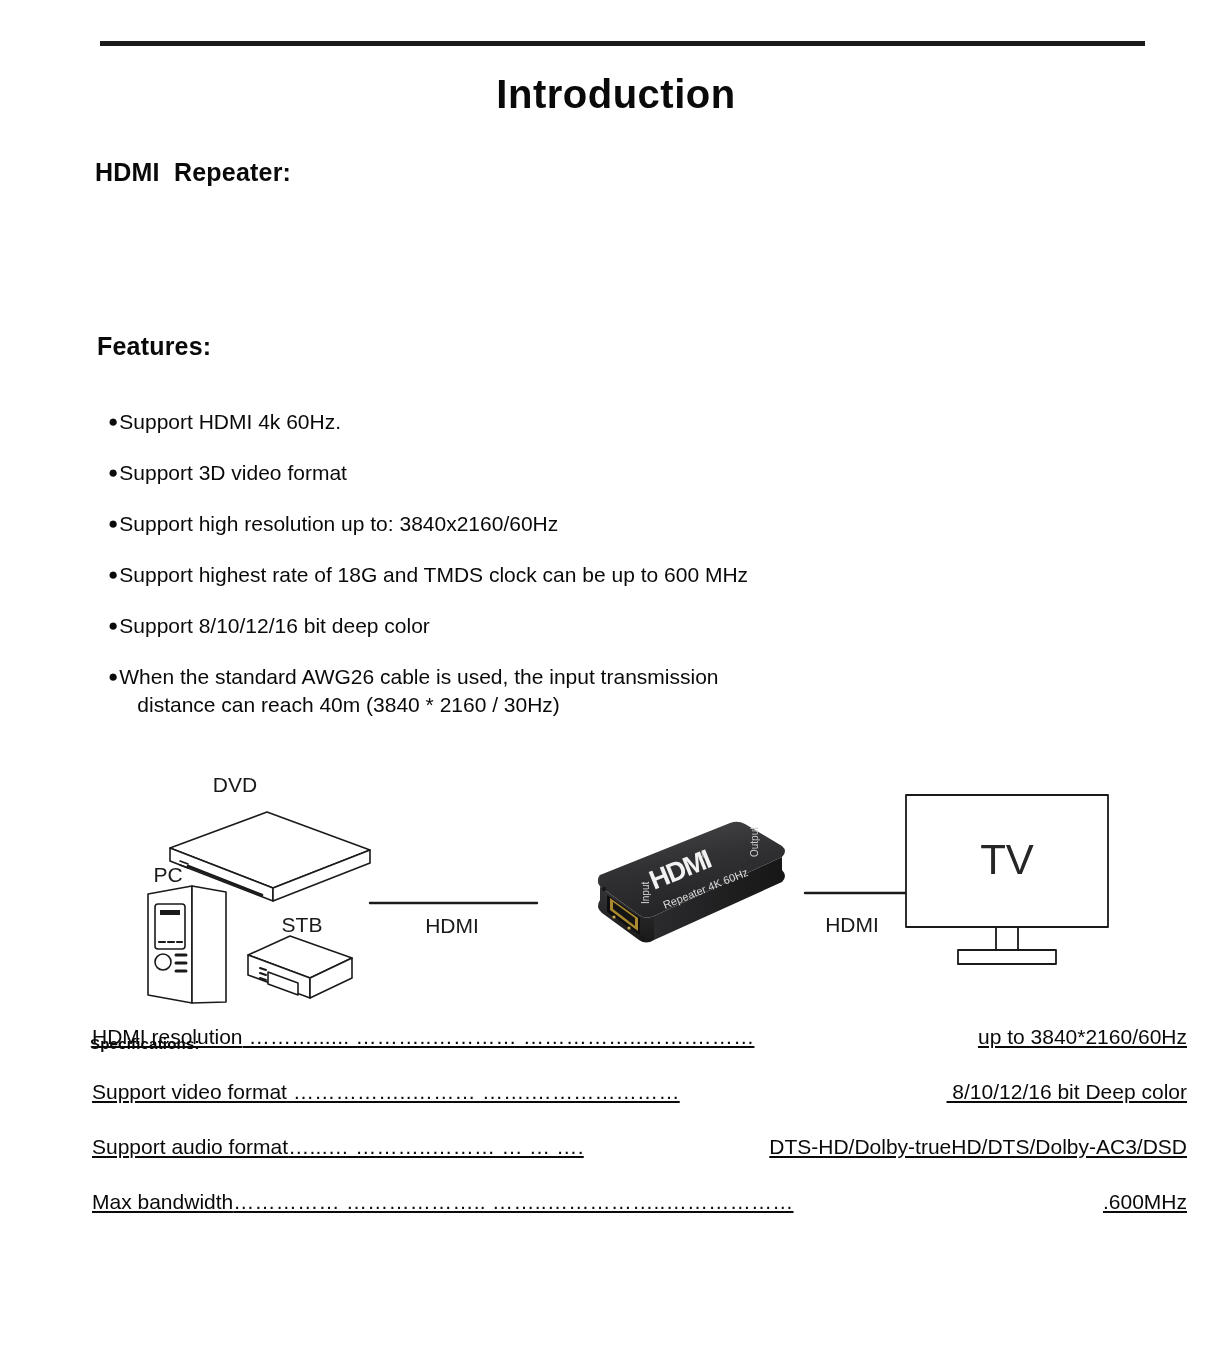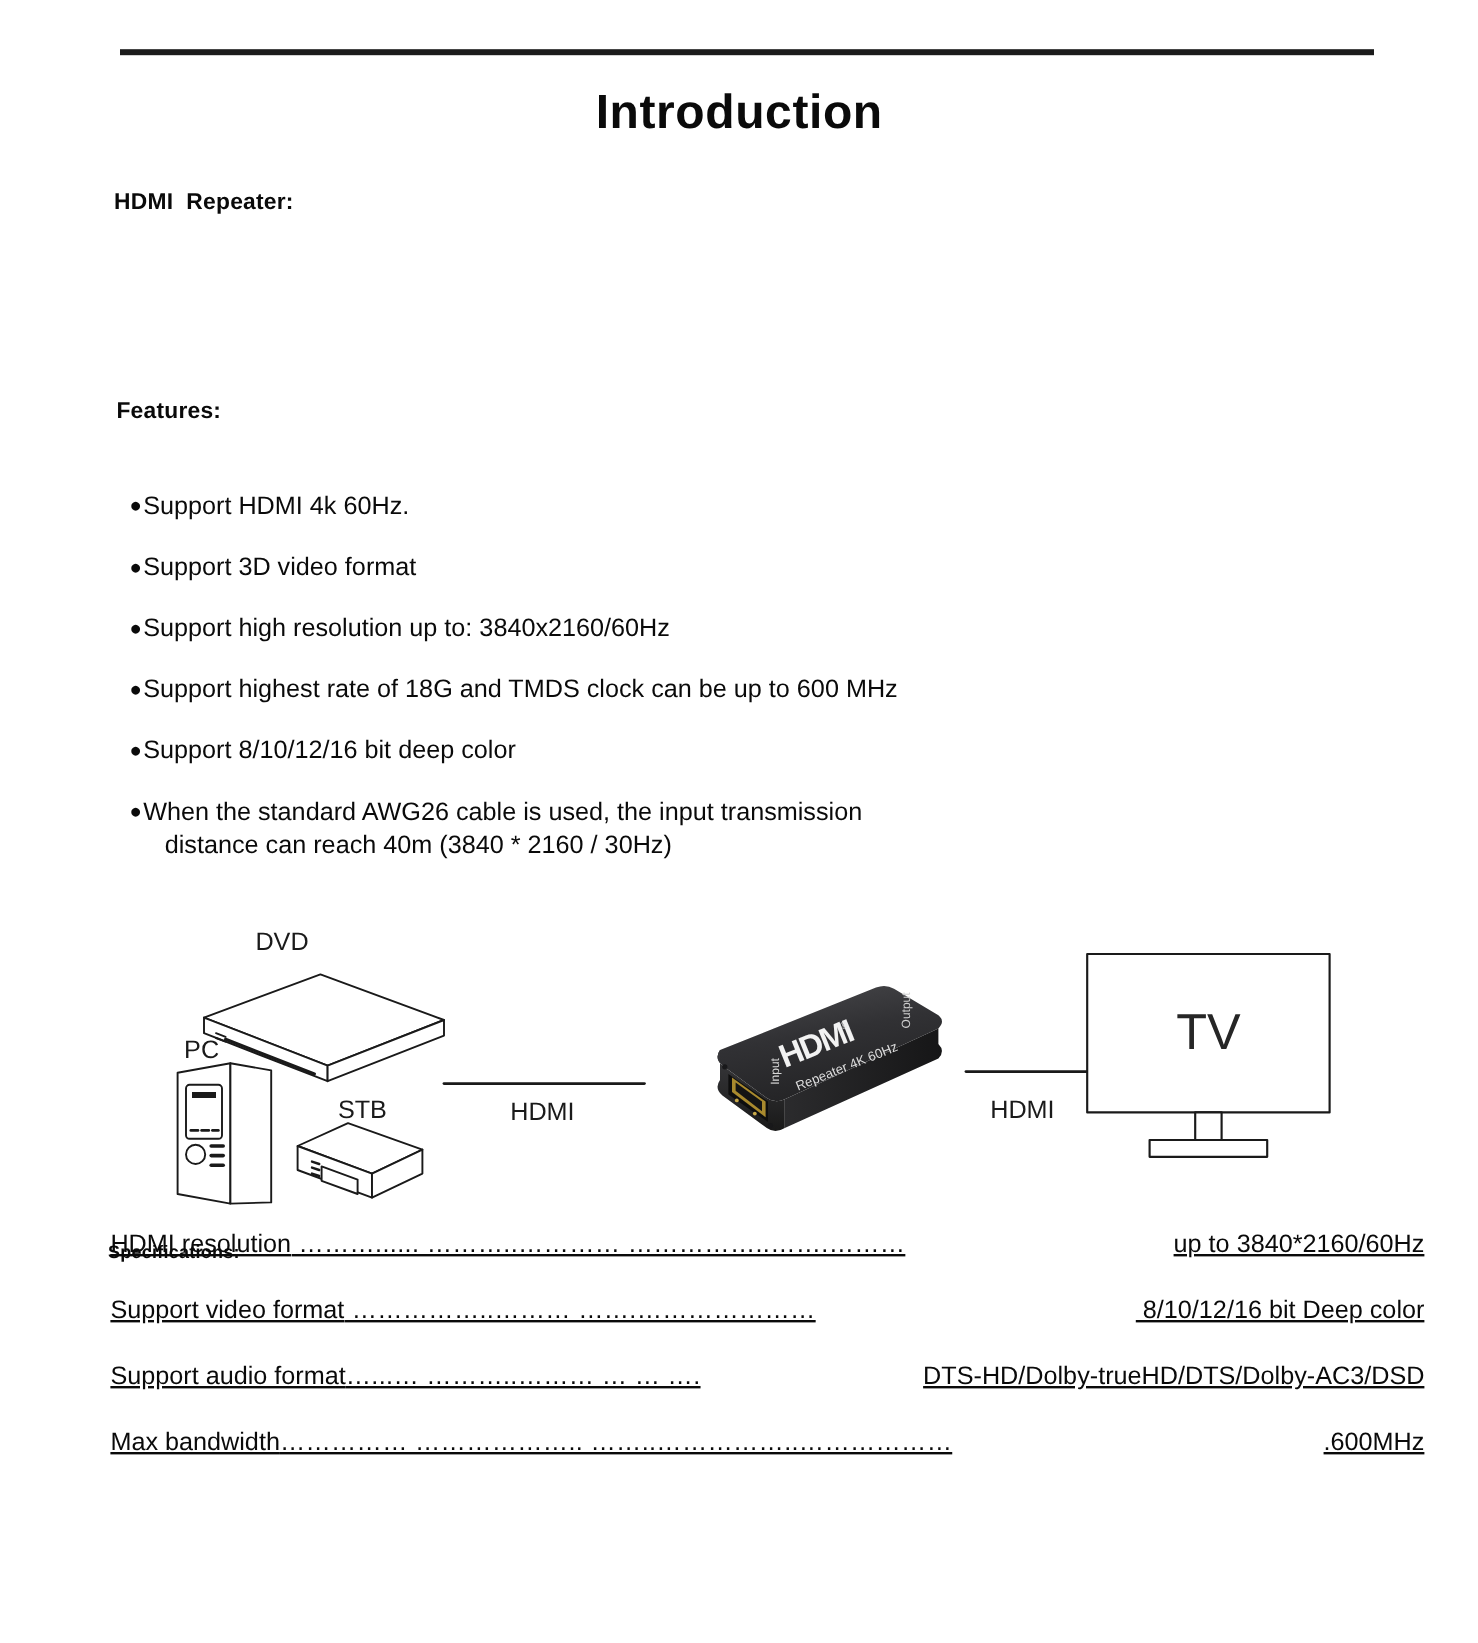--- a/index.html
+++ b/index.html
@@ -41,21 +41,21 @@
     width: 1232px;
     text-align: center;
     font-size: 40px;
     font-weight: bold;
     letter-spacing: 0.5px;
   }
 
   
   .h-sec {
     position: absolute;
-    font-size: 19px;
+    font-size: 25px;
     font-weight: bold;
     letter-spacing: 0.2px;
     white-space: pre;
   }
   #heading-hdmi-repeater { left: 95px; top: 158px; }
   #heading-features      { left: 97px; top: 332px; }
   #heading-specs         { left: 90px; top: 1035px; font-size: 15px; }
 
   
   .intro-para {

